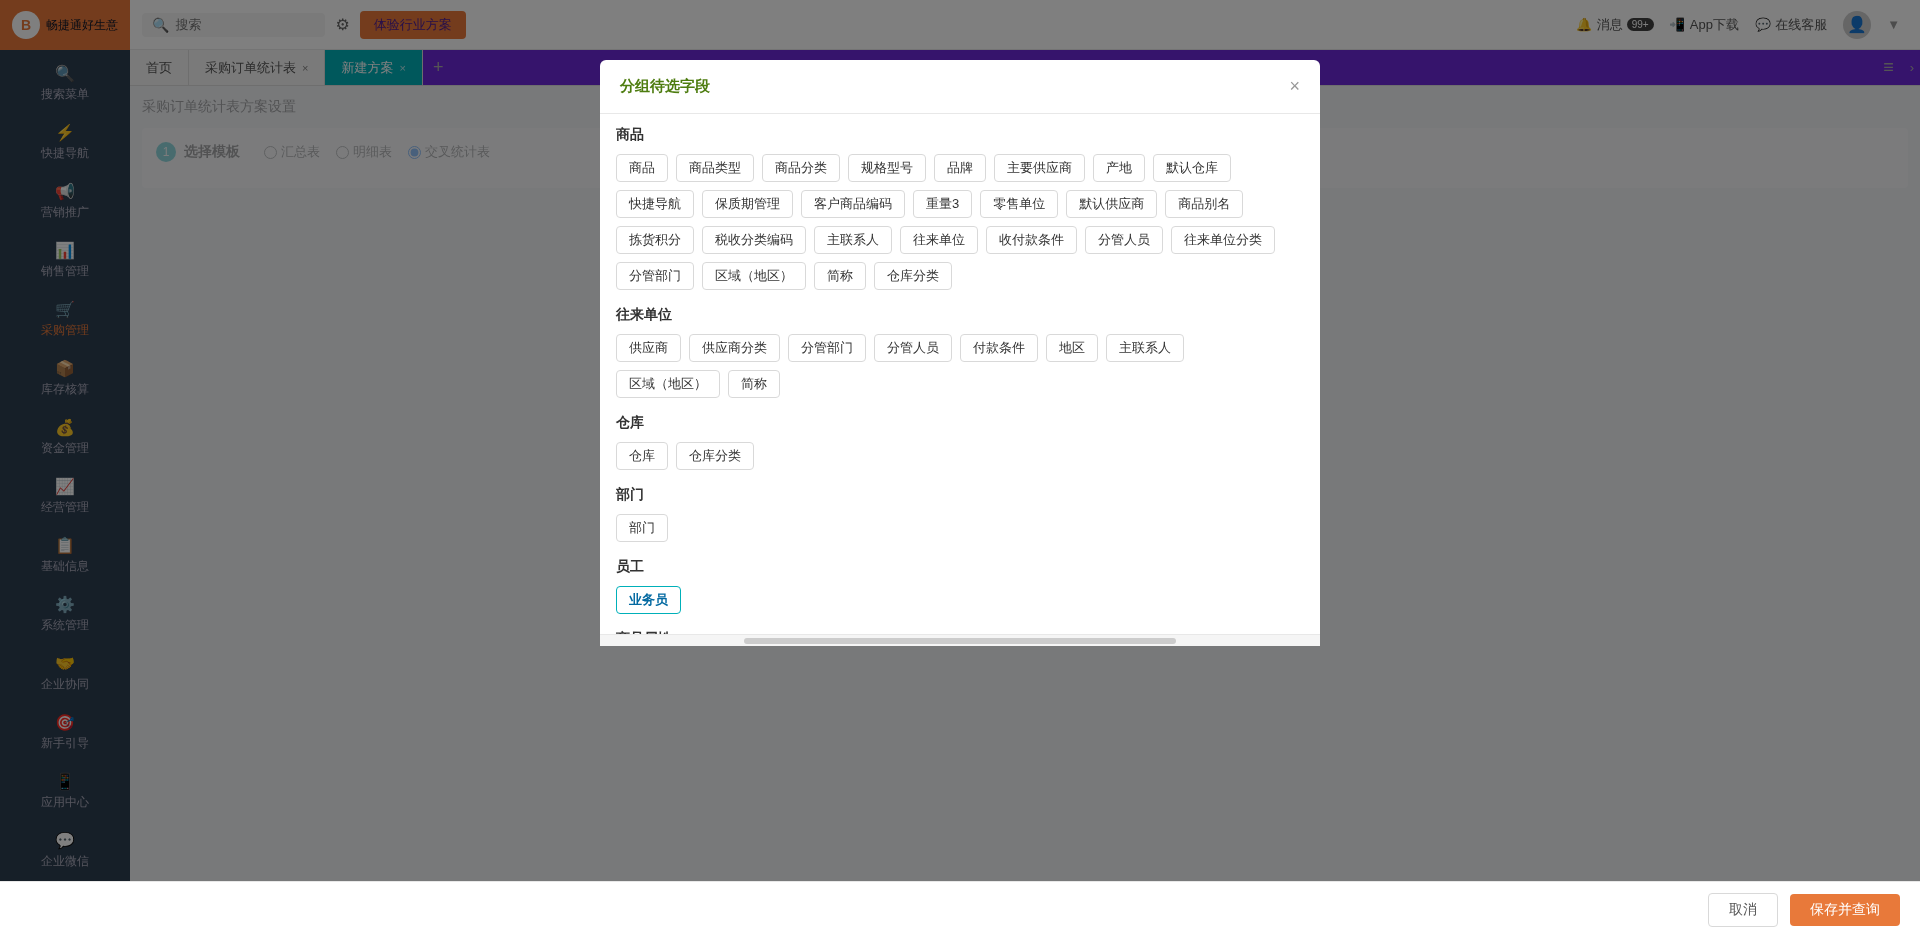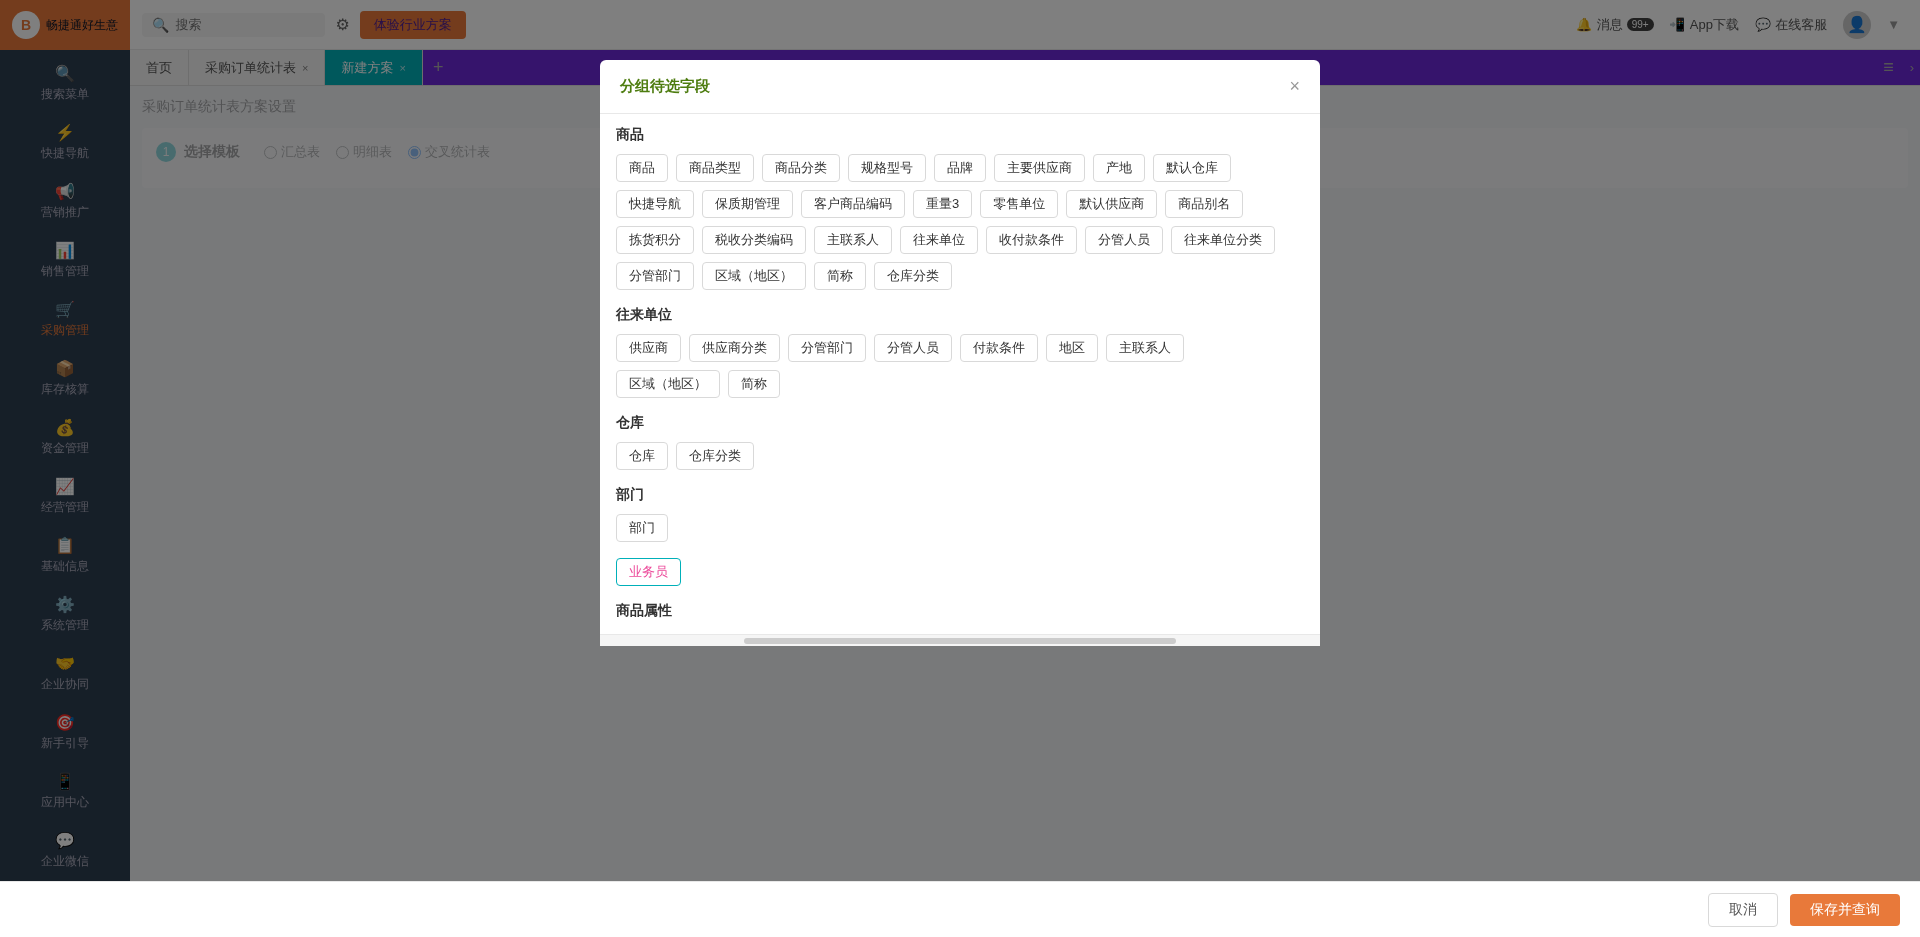--- a/index.html
+++ b/index.html
@@ -60,21 +60,21 @@
     .dialog-close { cursor: pointer; font-size: 18px; color: #999; background: none; border: none; }
 
     
     .dialog-scroll { overflow-y: auto; max-height: 520px; padding-right: 20px; }
 
     
     .field-group { margin-bottom: 16px; }
     .field-group-title { font-size: 14px; font-weight: bold; color: #333; margin-bottom: 10px; }
     .field-tags { display: flex; flex-wrap: wrap; gap: 8px; }
     .field-tag { border: 1px solid #d9d9d9; border-radius: 4px; padding: 4px 12px; font-size: 13px; color: #333; cursor: pointer; background: white; white-space: nowrap; }
-    .field-tag.selected { border-color: #00b0b9; color: #ec4899; }
+    .field-tag.selected { border-color: #00b0b9; color: #0369a1; font-weight: bold; }
 
     
     .dialog-scroll::-webkit-scrollbar { width: 6px; }
     .dialog-scroll::-webkit-scrollbar-track { background: #f1f1f1; }
     .dialog-scroll::-webkit-scrollbar-thumb { background: #ccc; border-radius: 3px; }
 
     
     .dialog-hscroll { height: 12px; background: #f5f5f5; border-top: 1px solid #e8e8e8; display: flex; align-items: center; }
     .dialog-hscroll-bar { height: 6px; background: #ccc; border-radius: 3px; width: 60%; margin: auto; }
 
@@ -296,20 +296,21 @@
         </div>
 
         <div class="field-group">
           <div class="field-group-title">部门</div>
           <div class="field-tags">
             <button class="field-tag">部门</button>
           </div>
         </div>
 
         <div class="field-group">
+          <div class="field-group-title">员工</div>
           <div class="field-tags">
             <button class="field-tag selected">业务员</button>
           </div>
         </div>
 
         <div class="field-group">
           <div class="field-group-title">商品属性</div>
 
         </div>
 

